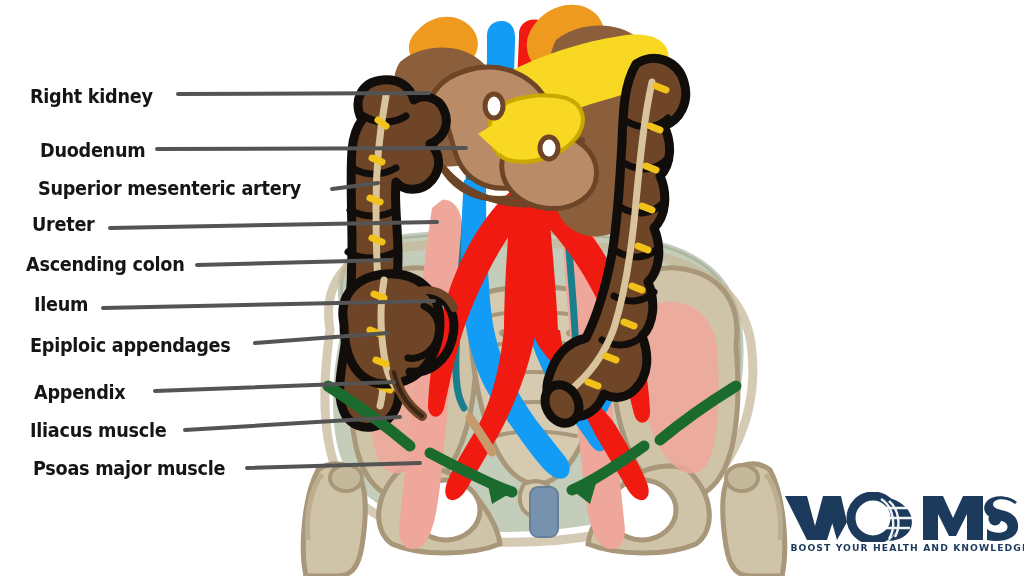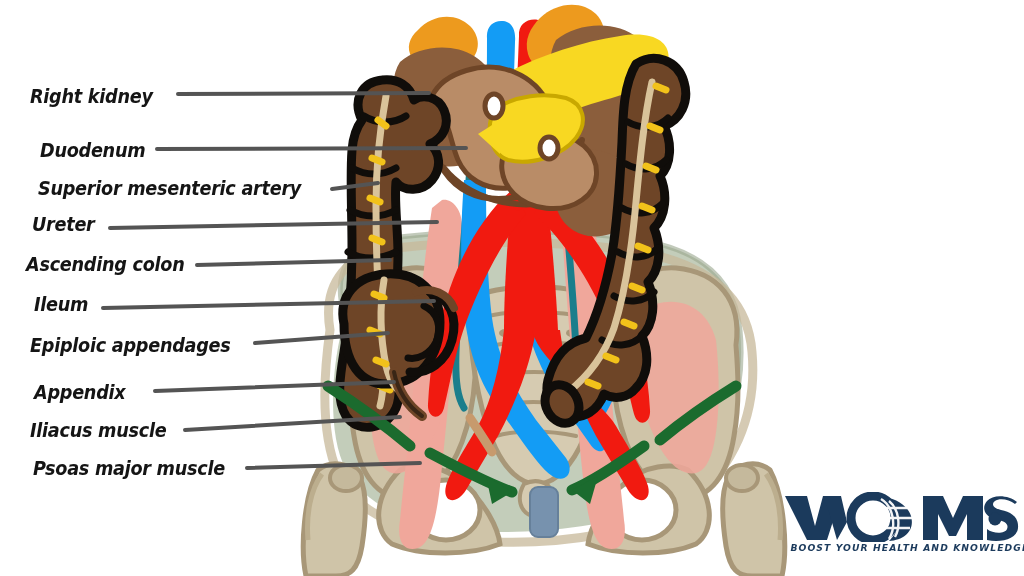--- a/index.html
+++ b/index.html
@@ -4,21 +4,21 @@
 <title>Anatomy Diagram</title>
 <style>
   html,body{margin:0;padding:0;}
   body{
     width:1024px;height:576px;
     background:#ffffff;
     font-family:"Liberation Sans","DejaVu Sans",sans-serif;
     overflow:hidden;
     position:relative;
   }
-  #stage{position:relative;width:964px;height:576px;background:#fff;font-style:italic;}
+  #stage{position:relative;width:964px;height:576px;background:#fff;}
   #art{position:absolute;left:0;top:0;width:1024px;height:576px;}
 
   
   .label{
     position:absolute;
     font-family:"DejaVu Sans","Liberation Sans",sans-serif;
     font-weight:700;
     font-size:19px;
     letter-spacing:-0.3px;
     color:#151515;

